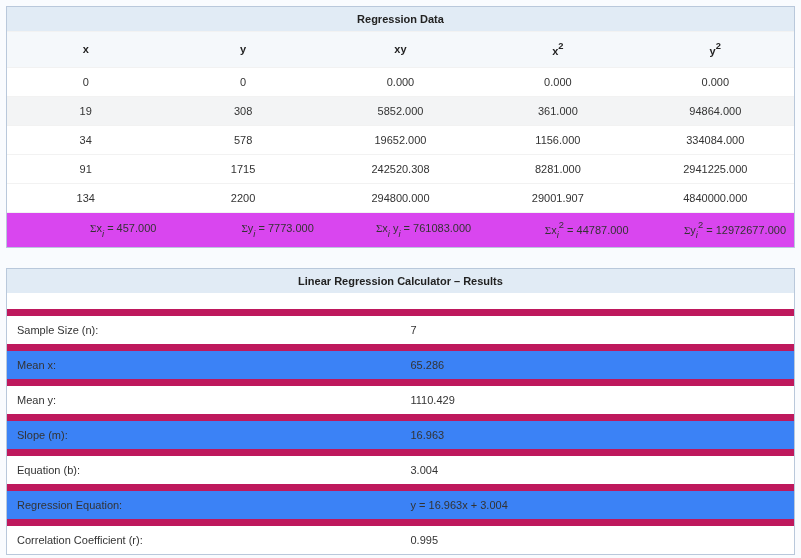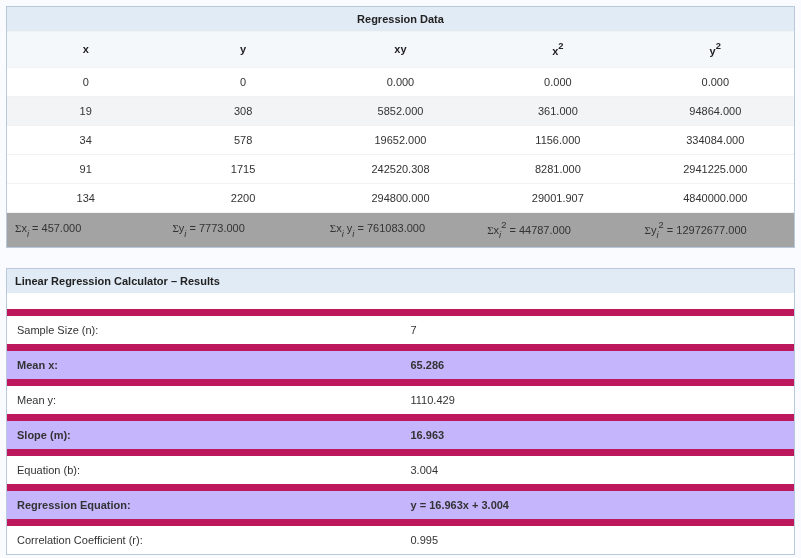--- a/index.html
+++ b/index.html
@@ -40,34 +40,35 @@
   }
   .data-row td {
     text-align: center;
     padding: 8px;
     border-bottom: 1px solid #f2f2f2;
     color: #333;
   }
   .data-row.odd td { background: #ffffff; }
   .data-row.even td { background: #f3f4f5; }
   .sum-row td {
-    background: #a3a3a3;
-    text-align: left;
+    background: #d946ef;
+    text-align: right;
     padding: 8px;
     color: #333;
   }
   .results-body-row td {
     padding: 8px 10px;
     border-top: 7px solid #be185d;
     color: #333;
   }
-  .results-body-row.even td { background: #c4b5fd; font-weight: bold; }
+  .results-body-row.even td { background: #3b82f6; }
   .results-body-row.odd td { background: #ffffff; }
   .results-head-row td {
     background: #e1ebf5;
+    text-align: center;
     font-weight: bold;
     padding: 6px 8px;
     color: #222;
   }
   .results-blank-row td {
     padding: 8px;
     background: #fff;
   }
   .sub { font-style: italic; font-size: 0.85em; vertical-align: sub; position: relative; top: 0.15em; }
   .super { font-size: 0.85em; vertical-align: super; position: relative; top: -0.1em; }

